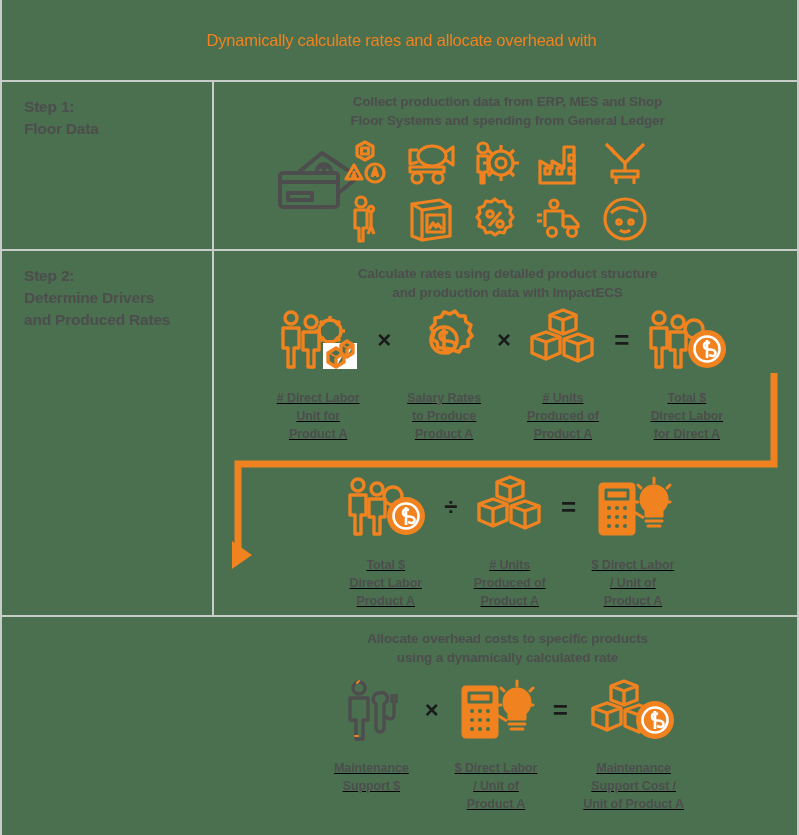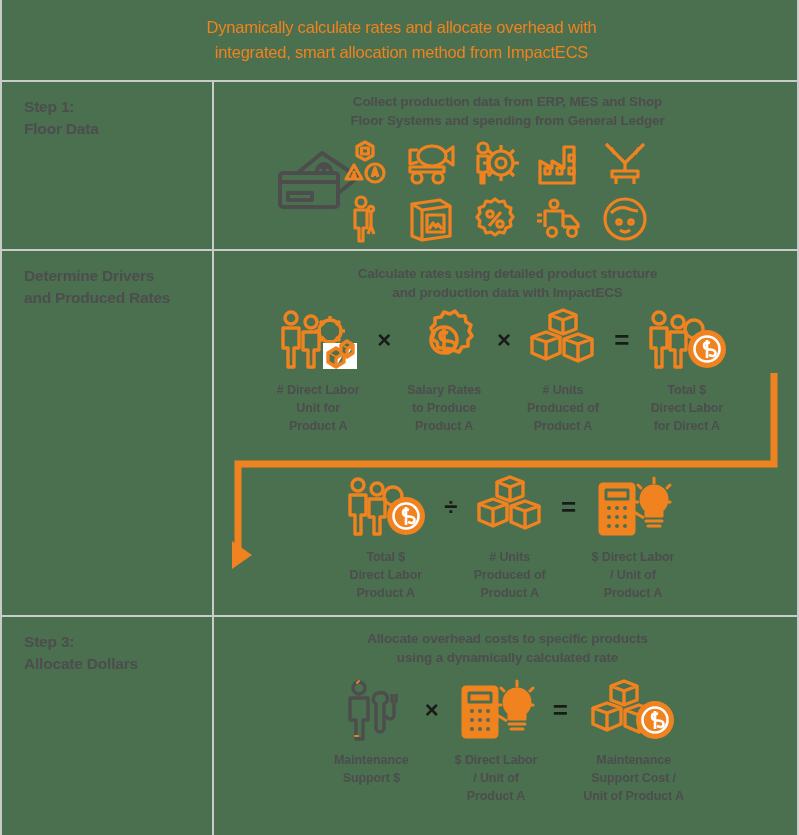--- a/index.html
+++ b/index.html
@@ -129,22 +129,23 @@
     flex-direction: column;
     align-items: center;
   }
   .eq-icon {
     height: 62px;
     display: flex;
     align-items: center;
     justify-content: center;
   }
   .eq-caption {
-    margin-top: 10px;
+    margin-top: 18px;
     text-align: center;
+    text-decoration: underline;
   }
   .eq-caption .cap {
     display: block;
     color: #4d4d4d;
     font-weight: bold;
     font-size: 12.5px;
     line-height: 18px;
     letter-spacing: -0.1px;
     white-space: nowrap;
   }
@@ -170,21 +171,20 @@
   }
   svg { display: block; overflow: visible; }
 </style>
 </head>
 <body>
 
 <div id="infographic">
 
   <div class="banner">
     <div class="banner-line">Dynamically calculate rates and allocate overhead with</div>
-    <div class="banner-line">integrated, smart allocation method from ImpactECS</div>
   </div>
 
   <div class="step-row" id="step1">
     <div class="step-label">
       <div class="sl-line">Step 1:</div>
       <div class="sl-line">Floor Data</div>
     </div>
     <div class="step-content">
       <div class="step-head" style="top:10px;">
         <div class="sh-line">Collect production data from ERP, MES and Shop</div>
@@ -329,20 +329,21 @@
             </g>
           </svg>
         </div>
 
       </div>
     </div>
   </div>
 
   <div class="step-row" id="step2">
     <div class="step-label">
+      <div class="sl-line">Step 2:</div>
       <div class="sl-line">Determine Drivers</div>
       <div class="sl-line">and Produced Rates</div>
     </div>
 
     <div class="step-content">
       <div class="step-head" style="top:13px;">
         <div class="sh-line">Calculate rates using detailed product structure</div>
         <div class="sh-line">and production data with ImpactECS</div>
       </div>
 
@@ -535,24 +536,20 @@
             <span class="cap">$ Direct Labor</span>
             <span class="cap">/ Unit of</span>
             <span class="cap">Product A</span>
           </div>
         </div>
       </div>
     </div>
   </div>
 
   <div class="step-row" id="step3">
-    <div class="step-label">
-      <div class="sl-line">Step 3:</div>
-      <div class="sl-line">Allocate Dollars</div>
-    </div>
 
     <div class="step-content">
       <div class="step-head" style="top:12px;">
         <div class="sh-line">Allocate overhead costs to specific products</div>
         <div class="sh-line">using a dynamically calculated rate</div>
       </div>
 
       <div class="eq-row" style="left:55px; top:62px; width:480px;">
 
         <div class="eq-term">

